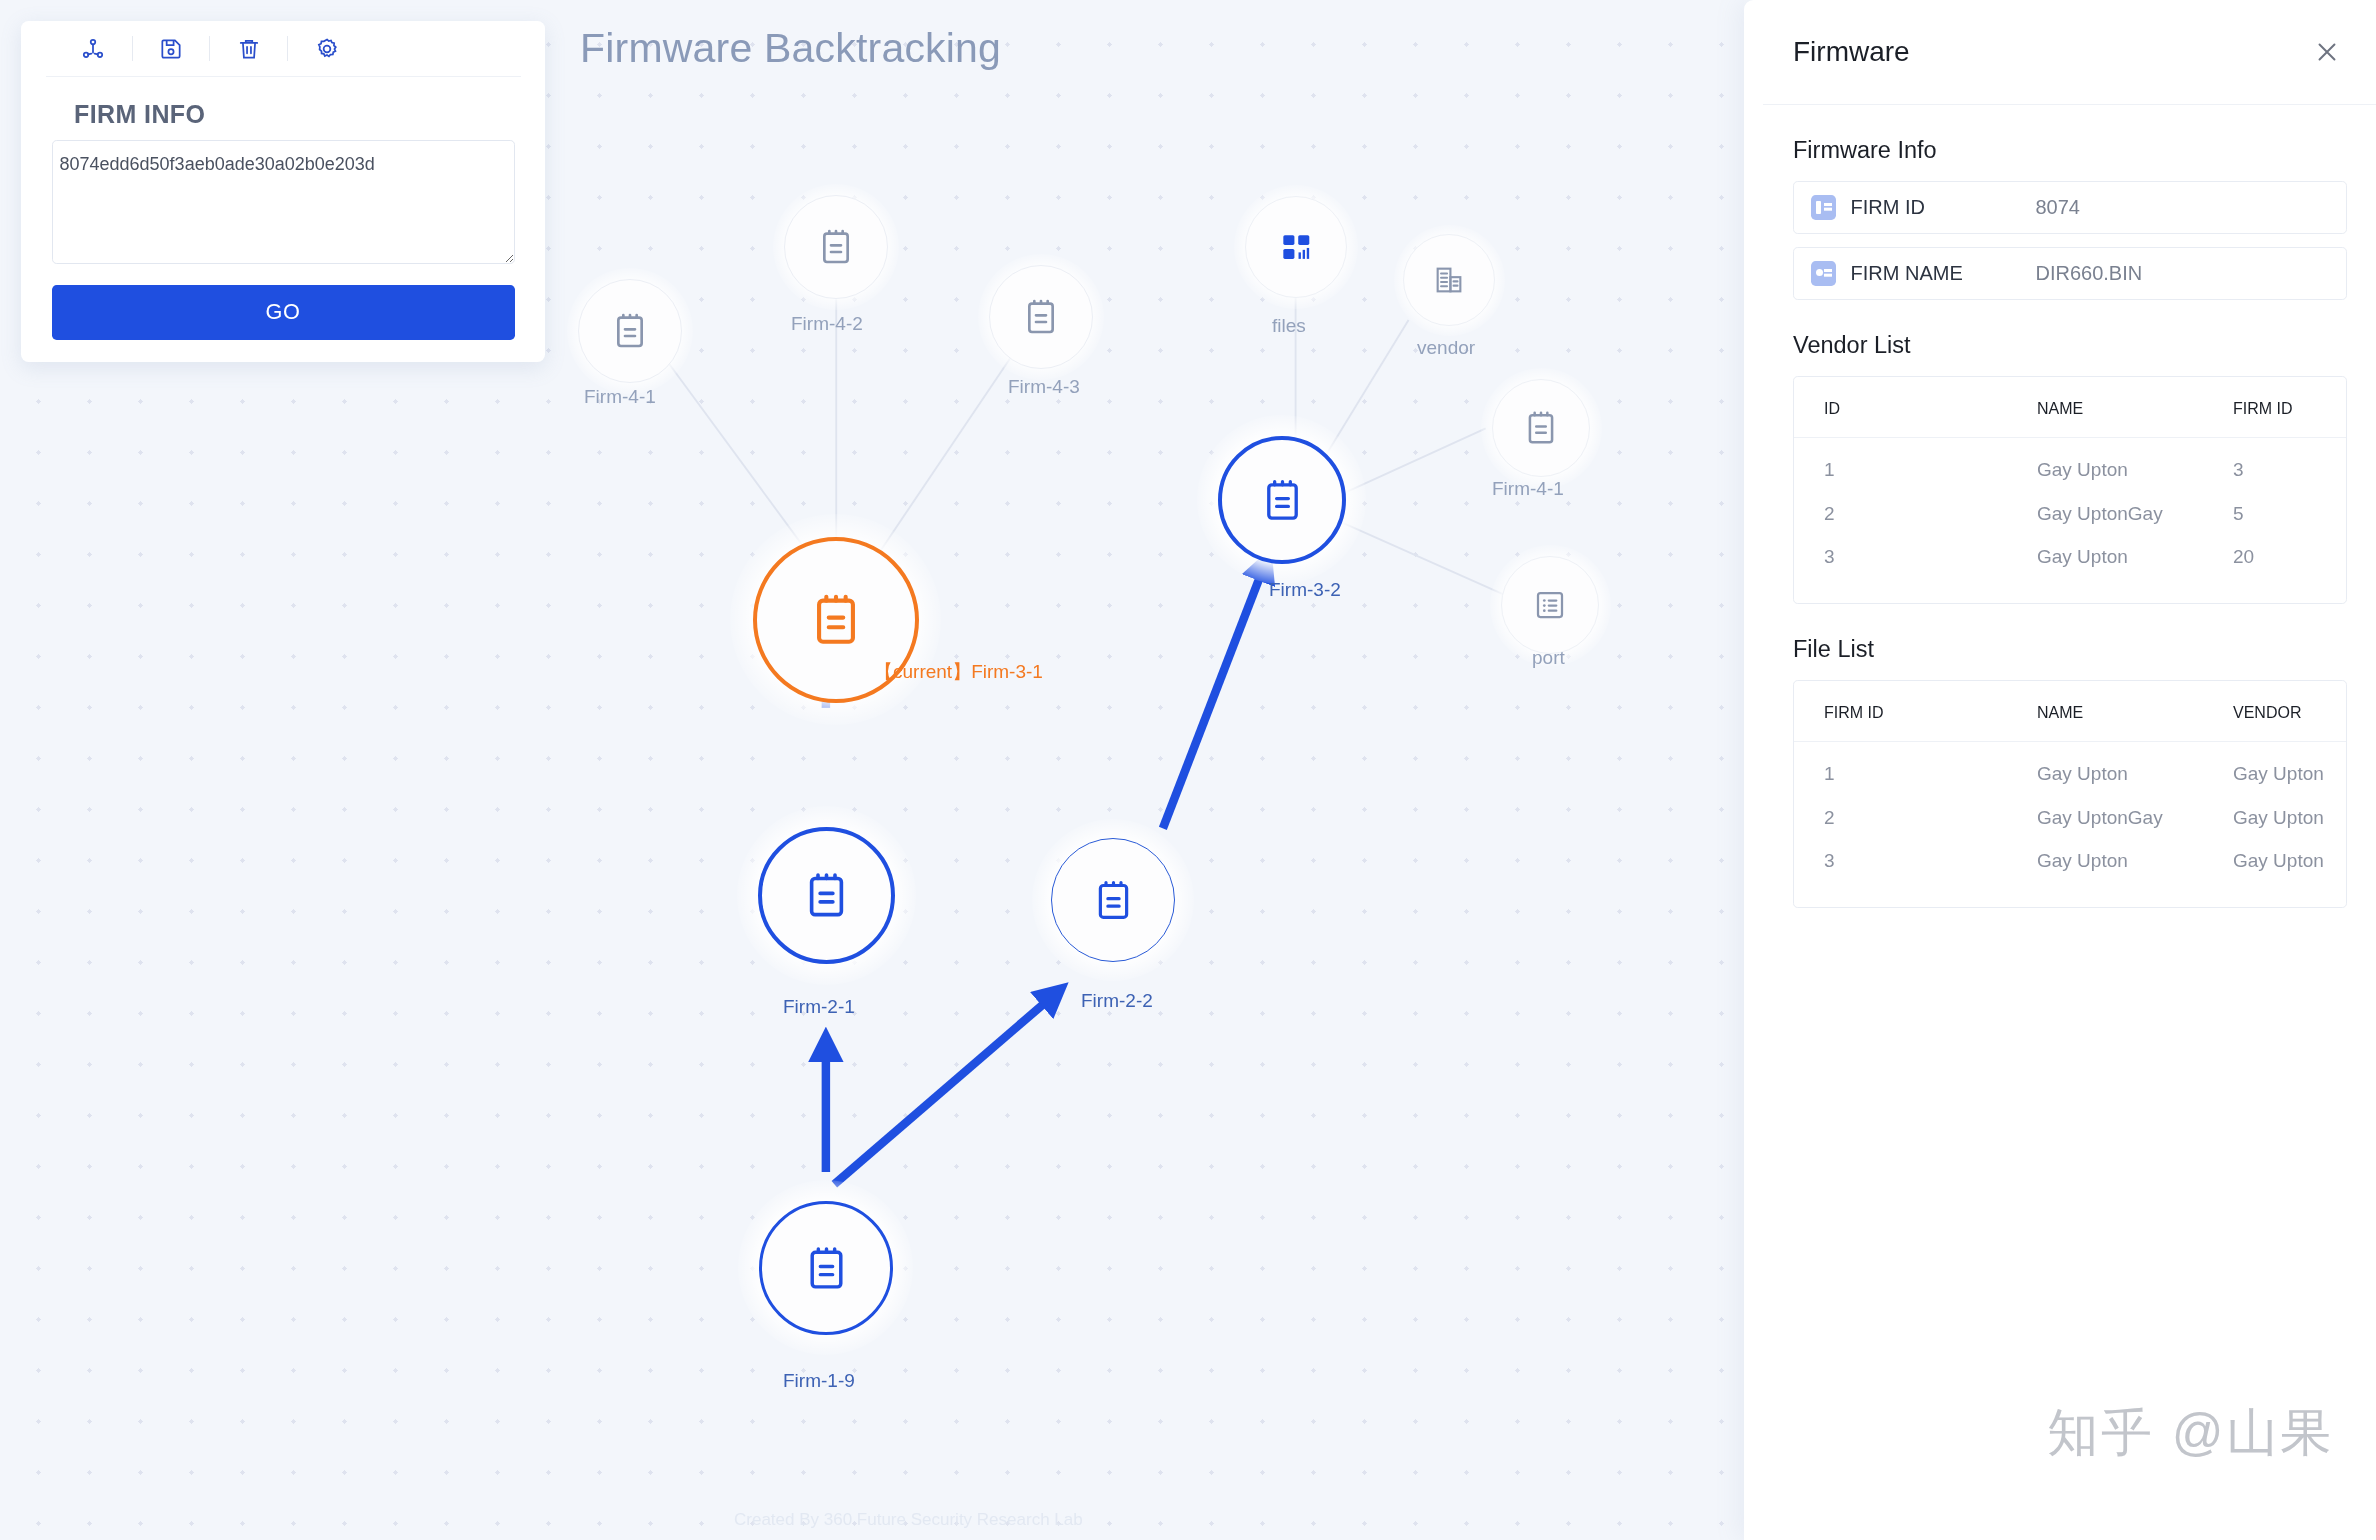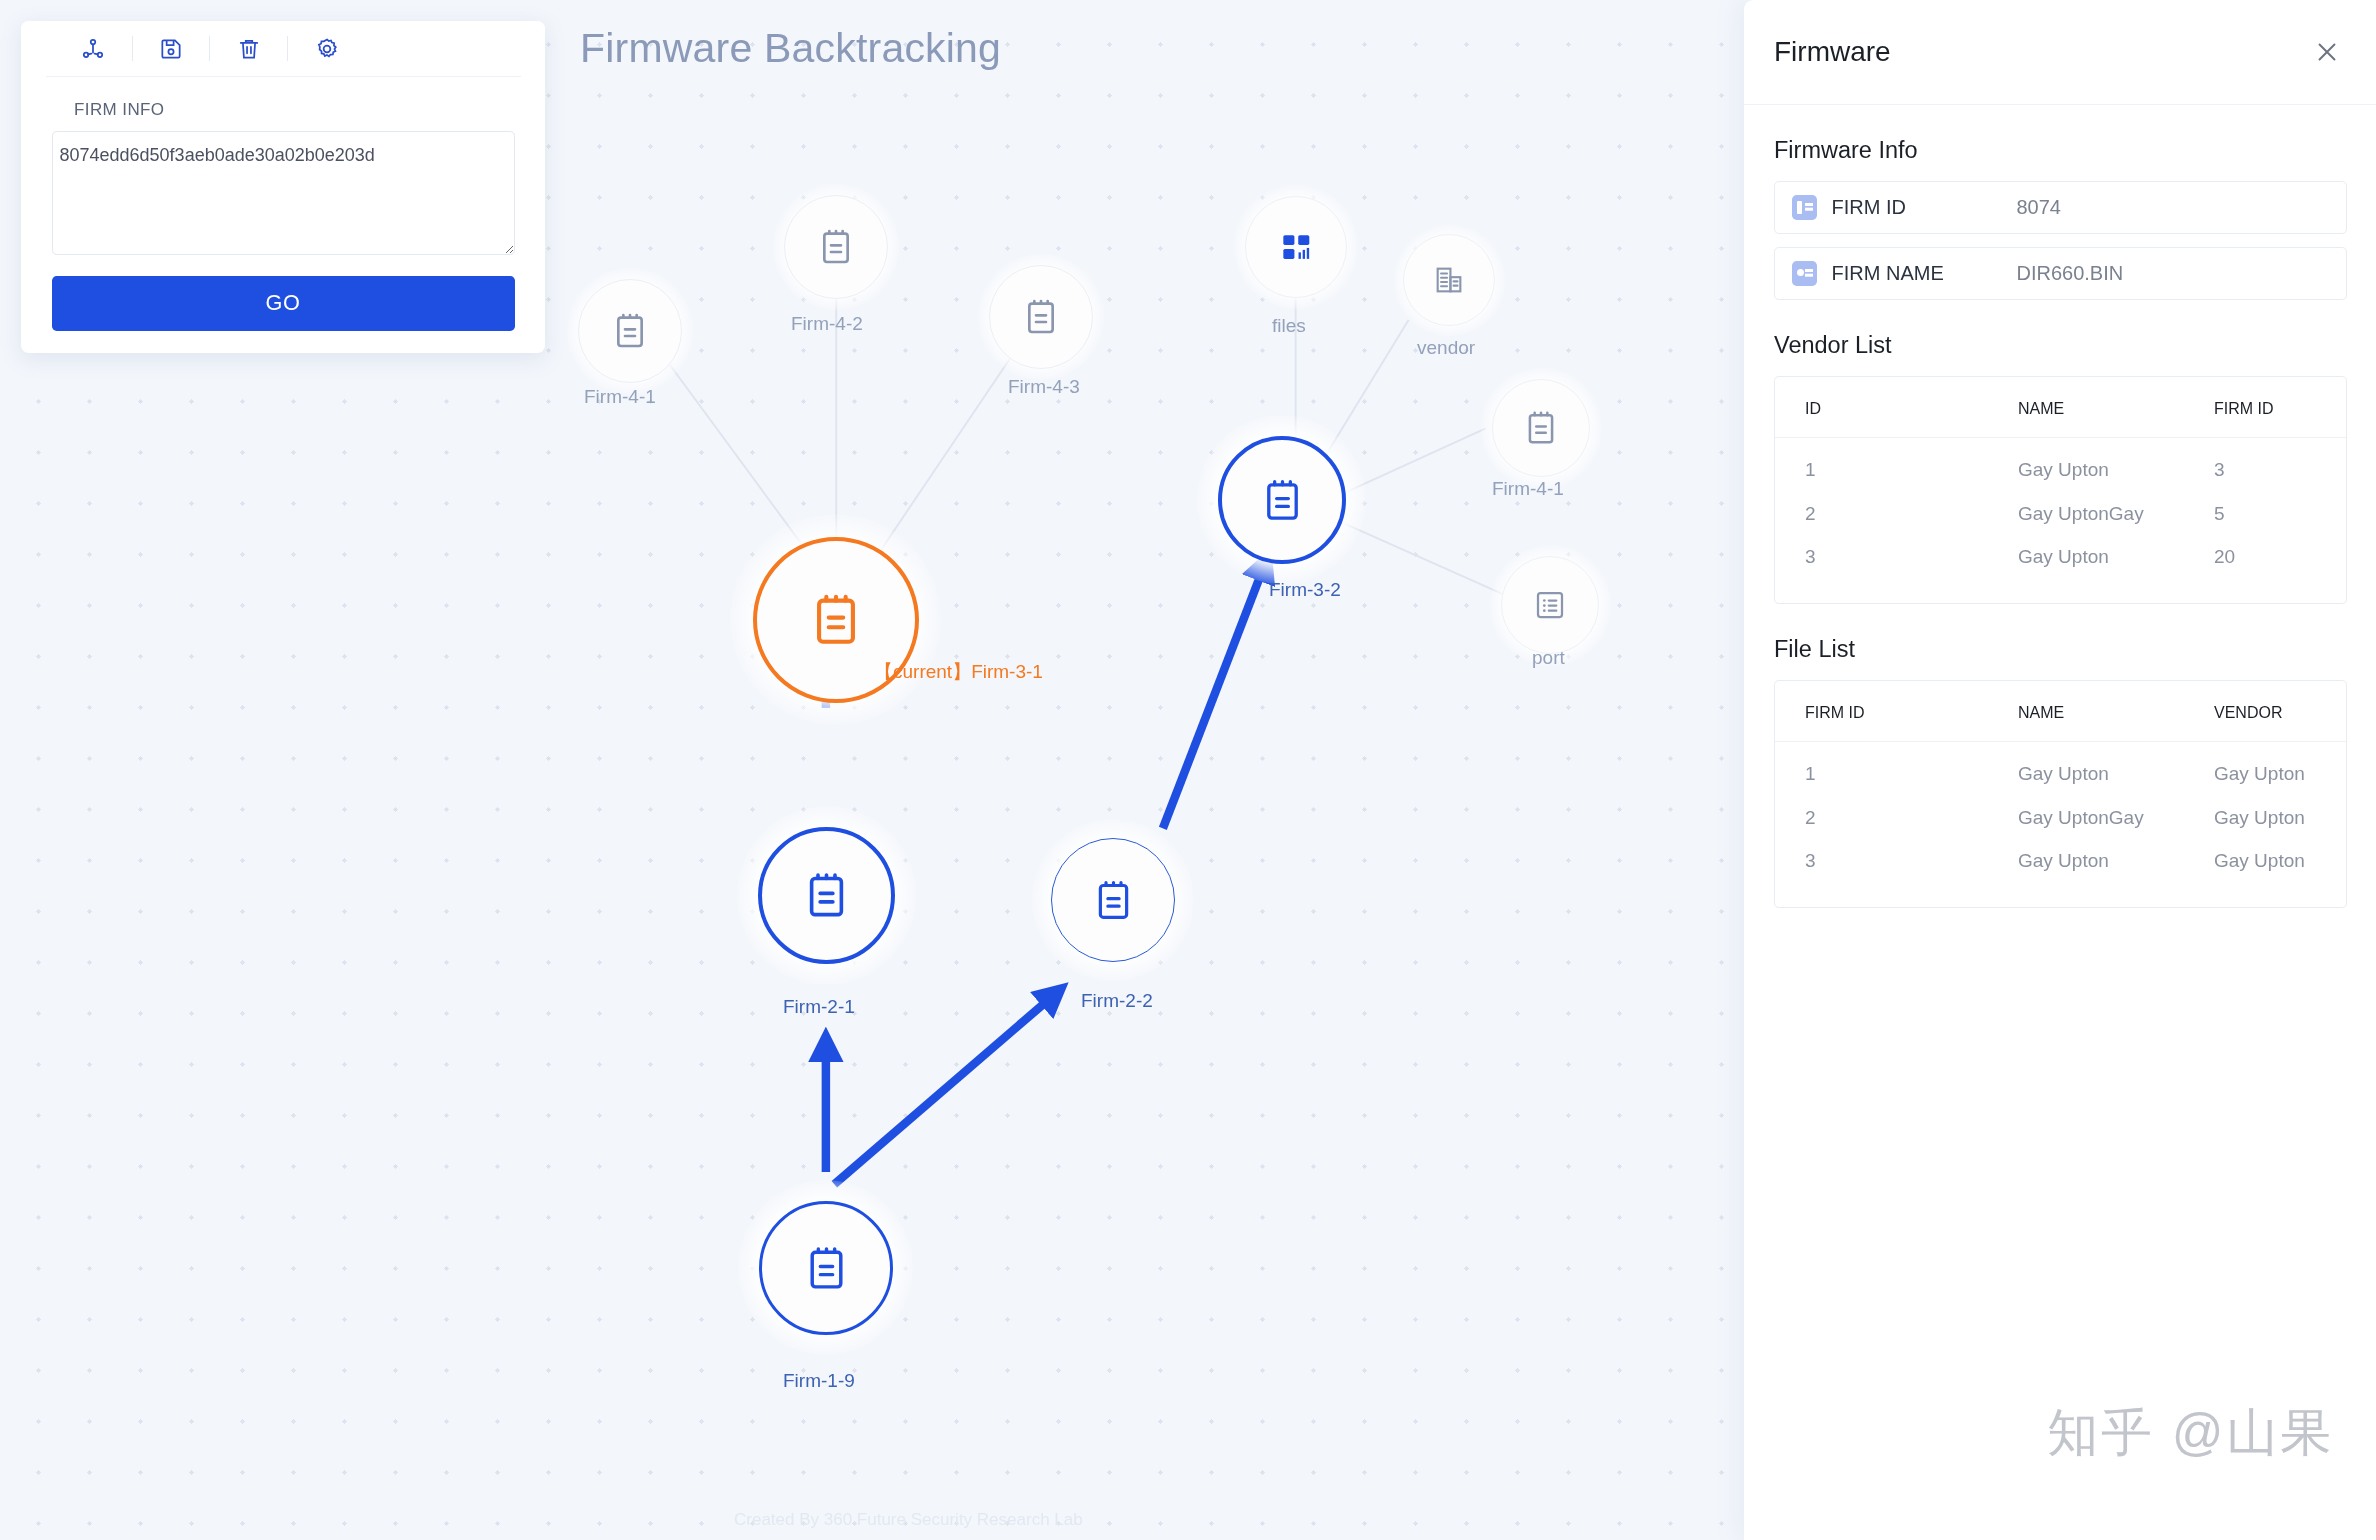--- a/index.html
+++ b/index.html
@@ -89,23 +89,24 @@
     margin: 0 24.5px;
   }
   .tool-btn {
     width: 43px; height: 38px;
     display: flex; align-items: center; justify-content: center;
     cursor: pointer;
   }
   .tool-sep { width: 0.9px; height: 24.5px; background: #e6eaf1; margin: 0 17px; }
 
   #firm-info-label {
-    font-size: 17px; color: #5a6479;
+    font-size: 25px; color: #5a6479;
     margin: 22.6px 0 11.3px 53px;
     letter-spacing: 0.4px;
+    font-weight: bold;
   }
   #firm-info-textarea {
     display: block;
     width: 463px; height: 124px;
     margin: 0 auto;
     border: 0.9px solid #e2e7f0;
     border-radius: 4.7px;
     padding: 13px 7px;
     font-family: "Liberation Sans", sans-serif;
     font-size: 18px;
@@ -145,20 +146,21 @@
   #zoom-out-button { border-top: 0.9px solid #edf0f5; }
 
   
   #drawer {
     position: absolute;
     left: 1744px; top: 0;
     width: 633px; height: 1540px;
     background: #ffffff;
     border-top-left-radius: 9.4px;
     box-shadow: -5.6px 0 24.5px rgba(130,150,185,.10);
+    padding-left: 19px;
   }
   #drawer-header {
     height: 105px;
     display: flex; align-items: center; justify-content: space-between;
     padding: 0 36px 0 30px;
     border-bottom: 0.9px solid #eef1f6;
   }
   #drawer-title { font-size: 28px; color: #1b1f27; font-weight: 400; }
   #drawer-close { cursor: pointer; line-height: 0; }
 

